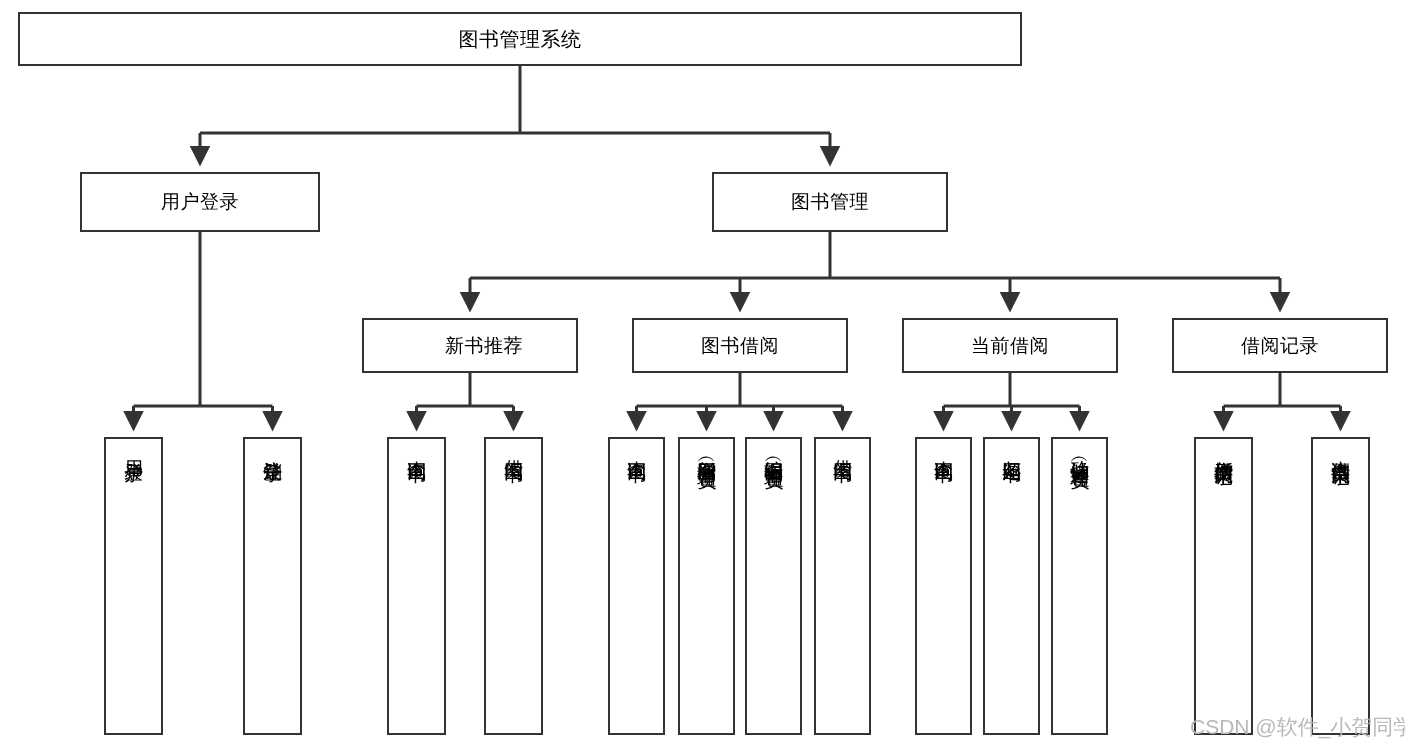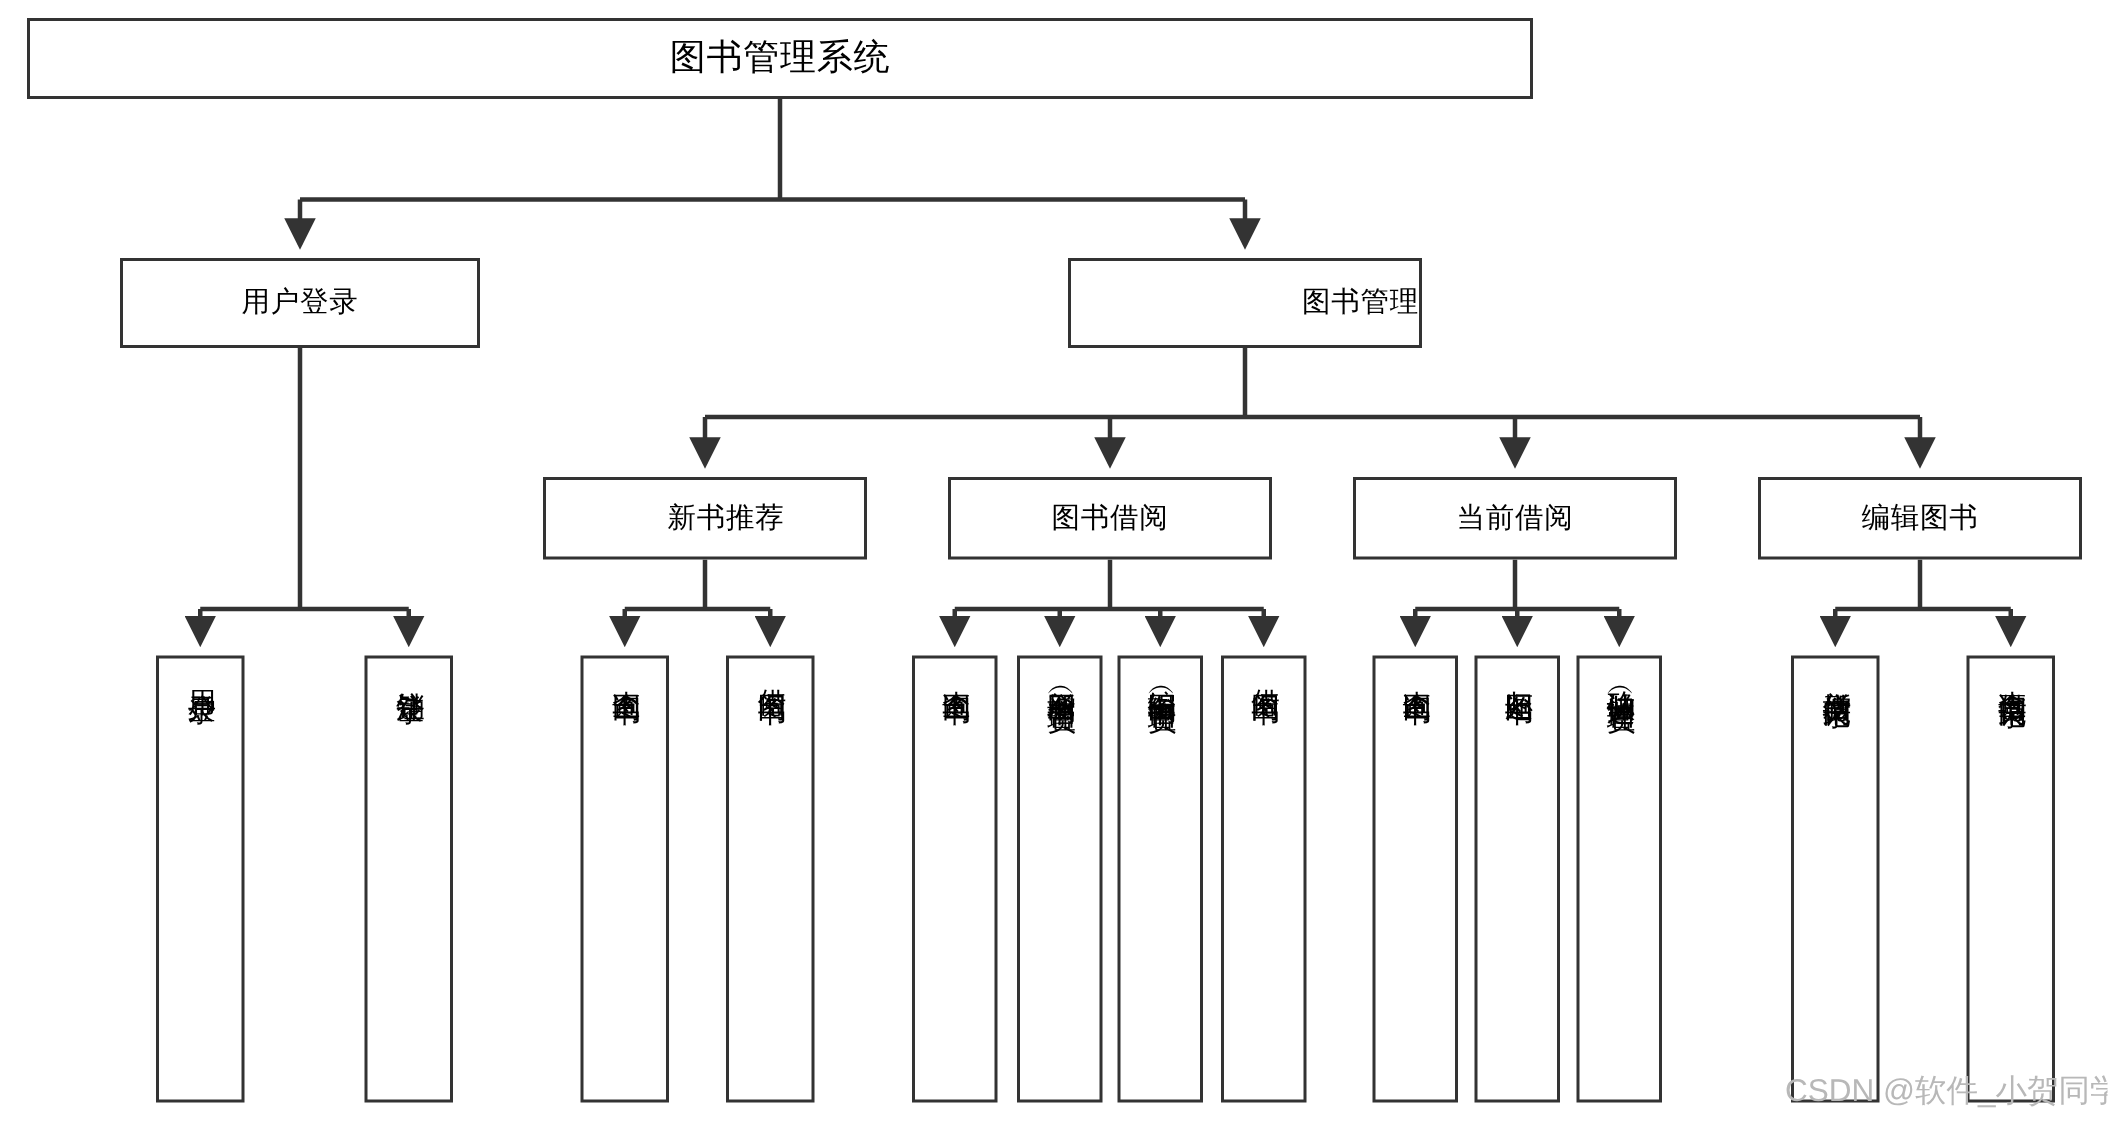--- a/index.html
+++ b/index.html
@@ -40,21 +40,21 @@
   .node .label {
     text-align: center;
     line-height: 1.12;
     letter-spacing: 0.5px;
     white-space: pre-line;
   }
   .node.horiz .label {
     font-size: 19px;
   }
   .node.root .label {
-    font-size: 24px;
+    font-size: 20px;
   }
   .node.vert {
     align-items: flex-start;
     justify-content: center;
     padding-top: 6px;
   }
   .node.vert .label {
     writing-mode: vertical-rl;
     text-orientation: upright;
     font-size: 19px;
@@ -121,35 +121,35 @@
       </g>
   </svg>
 
   <div class="node root horiz" style="left: 18px; top: 12px; width: 1004px; height: 54px;">
     <span class="label">图书管理系统</span>
   </div>
 
   <div class="node horiz" style="left: 80px; top: 172px; width: 240px; height: 60px;">
     <span class="label">用户登录</span>
   </div>
-  <div class="node horiz" style="left: 712px; top: 172px; width: 236px; height: 60px; justify-content: flex-end;">
+  <div class="node horiz" style="left: 712px; top: 172px; width: 236px; height: 60px;">
     <span class="label">图书管理</span>
   </div>
 
   <div class="node horiz" style="left: 362px; top: 318px; width: 216px; height: 55px; padding-left: 28px;">
     <span class="label">新书推荐</span>
   </div>
   <div class="node horiz" style="left: 902px; top: 318px; width: 216px; height: 55px;">
     <span class="label">当前借阅</span>
   </div>
   <div class="node horiz" style="left: 632px; top: 318px; width: 216px; height: 55px;">
     <span class="label">图书借阅</span>
   </div>
   <div class="node horiz" style="left: 1172px; top: 318px; width: 216px; height: 55px;">
-    <span class="label">编辑图书</span>
+    <span class="label">借阅记录</span>
   </div>
 
   <div class="node vert" style="left: 104px; top: 437px; width: 59px; height: 298px;">
     <span class="label">用户登录</span>
   </div>
   <div class="node vert" style="left: 243px; top: 437px; width: 59px; height: 298px;">
     <span class="label">注销登录</span>
   </div>
   <div class="node vert" style="left: 387px; top: 437px; width: 59px; height: 298px;">
     <span class="label">查询图书</span>

